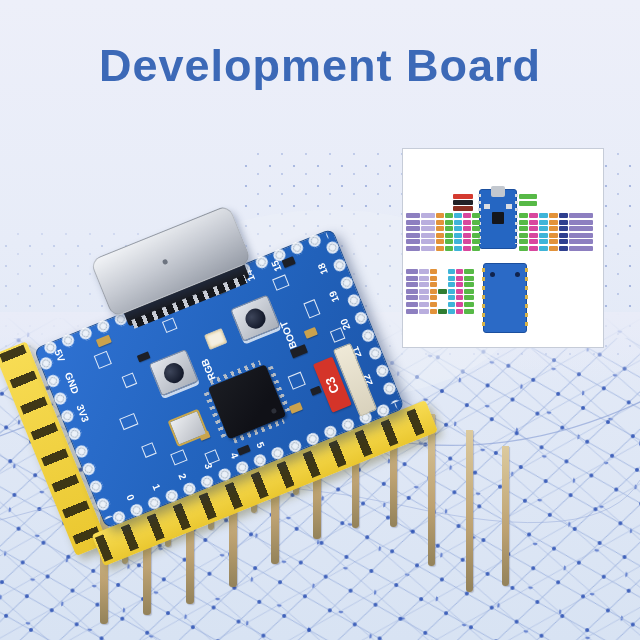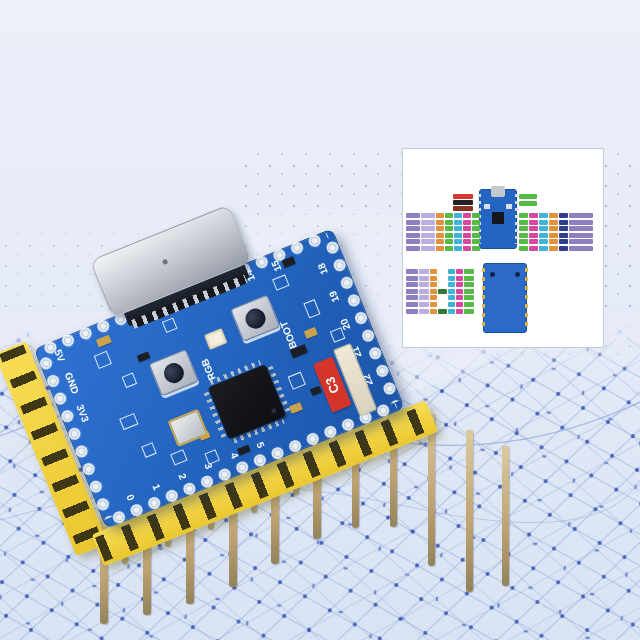--- a/index.html
+++ b/index.html
@@ -156,20 +156,21 @@
     <rect x="0" y="318" width="640" height="322" fill="url(#net2)" opacity="0.7"></rect>
     <rect x="0" y="338" width="640" height="302" fill="url(#net1)" opacity="0.9"></rect>
     <rect x="240" y="150" width="400" height="210" fill="url(#dots)" opacity="0.55"></rect>
     <rect x="0" y="230" width="240" height="130" fill="url(#dots)" opacity="0.3"></rect>
     <path d="M0 436 Q 160 372 320 424 T 640 402" fill="none" stroke="#8aa0d6" stroke-width="1.2" opacity="0.65"></path>
     <path d="M0 520 Q 200 460 400 505 T 640 480" fill="none" stroke="#93a8da" stroke-width="1" opacity="0.5"></path>
     <rect x="0" y="312" width="640" height="70" fill="url(#fadeTop)"></rect>
     <ellipse cx="330" cy="305" rx="190" ry="95" fill="#eef1f9" opacity="0.45"></ellipse>
   </svg>
 
+  <div id="title">Development Board</div>
 
   <div id="pins-layer">
       <div class="pin" style="left: 100px; top: 516px; height: 108px; width: 8px;"></div>
       <div class="pin" style="left: 143px; top: 499px; height: 116px; width: 8px;"></div>
       <div class="pin" style="left: 186px; top: 482px; height: 122px; width: 8px;"></div>
       <div class="pin" style="left: 229px; top: 465px; height: 122px; width: 8px;"></div>
       <div class="pin" style="left: 271px; top: 448px; height: 116px; width: 8px;"></div>
       <div class="pin" style="left: 313px; top: 431px; height: 108px; width: 8px;"></div>
       <div class="pin" style="left: 352px; top: 416px; height: 112px; width: 7px;"></div>
       <div class="pin" style="left: 390px; top: 403px; height: 124px; width: 7px;"></div>

